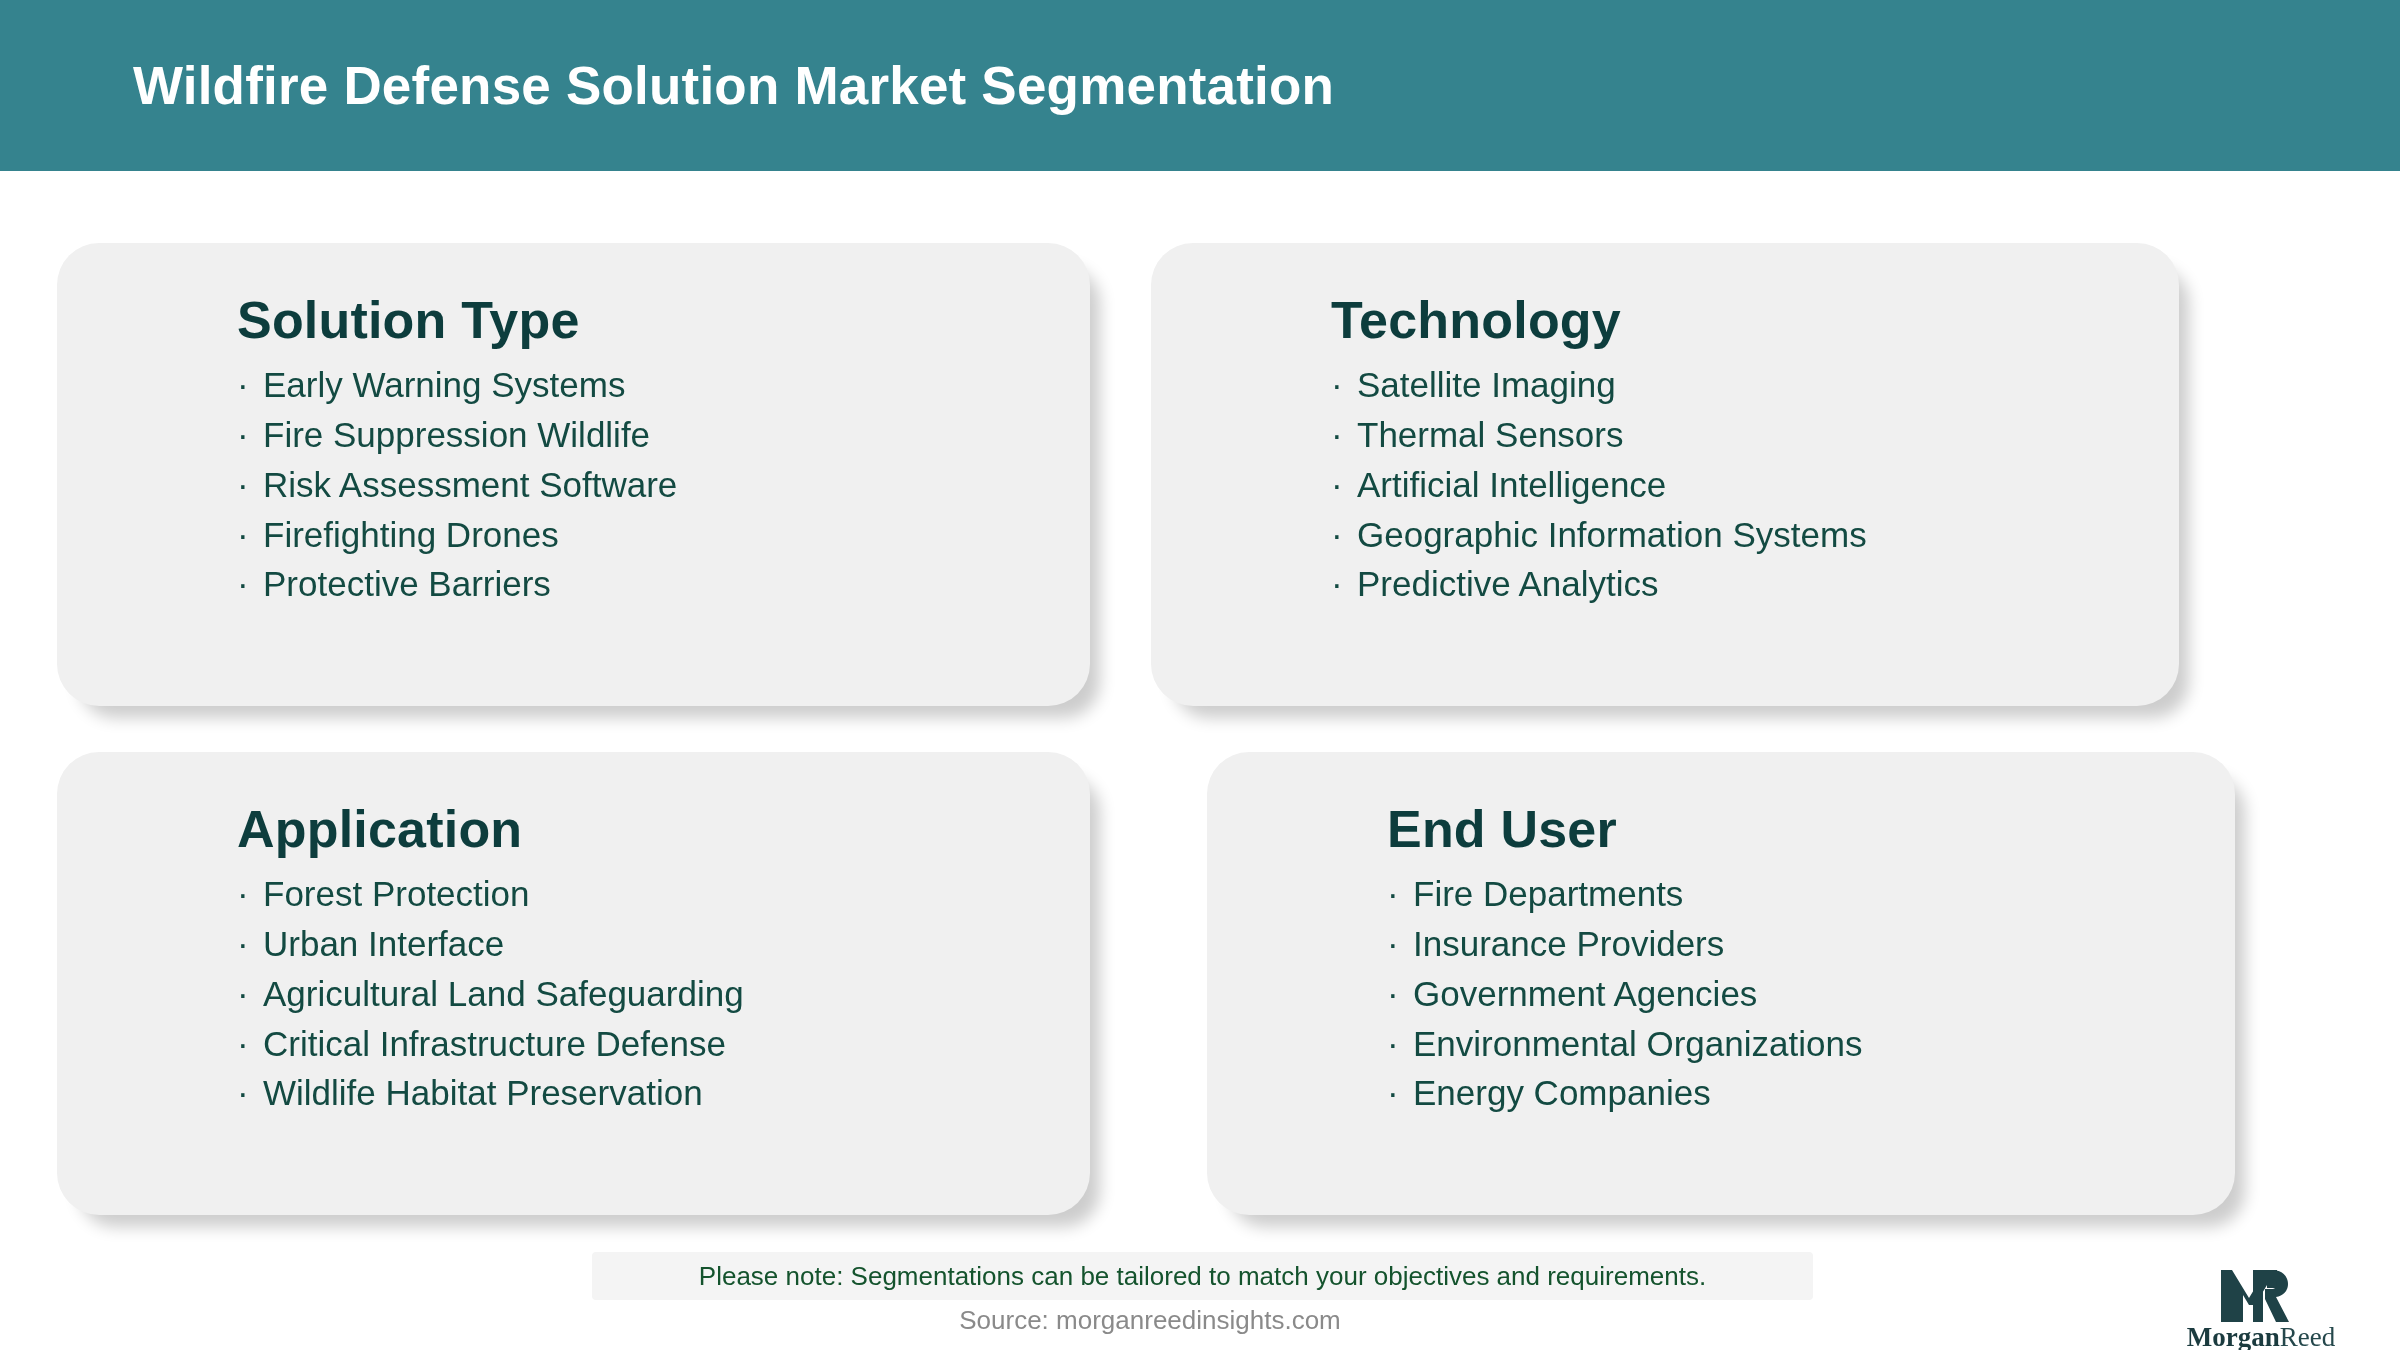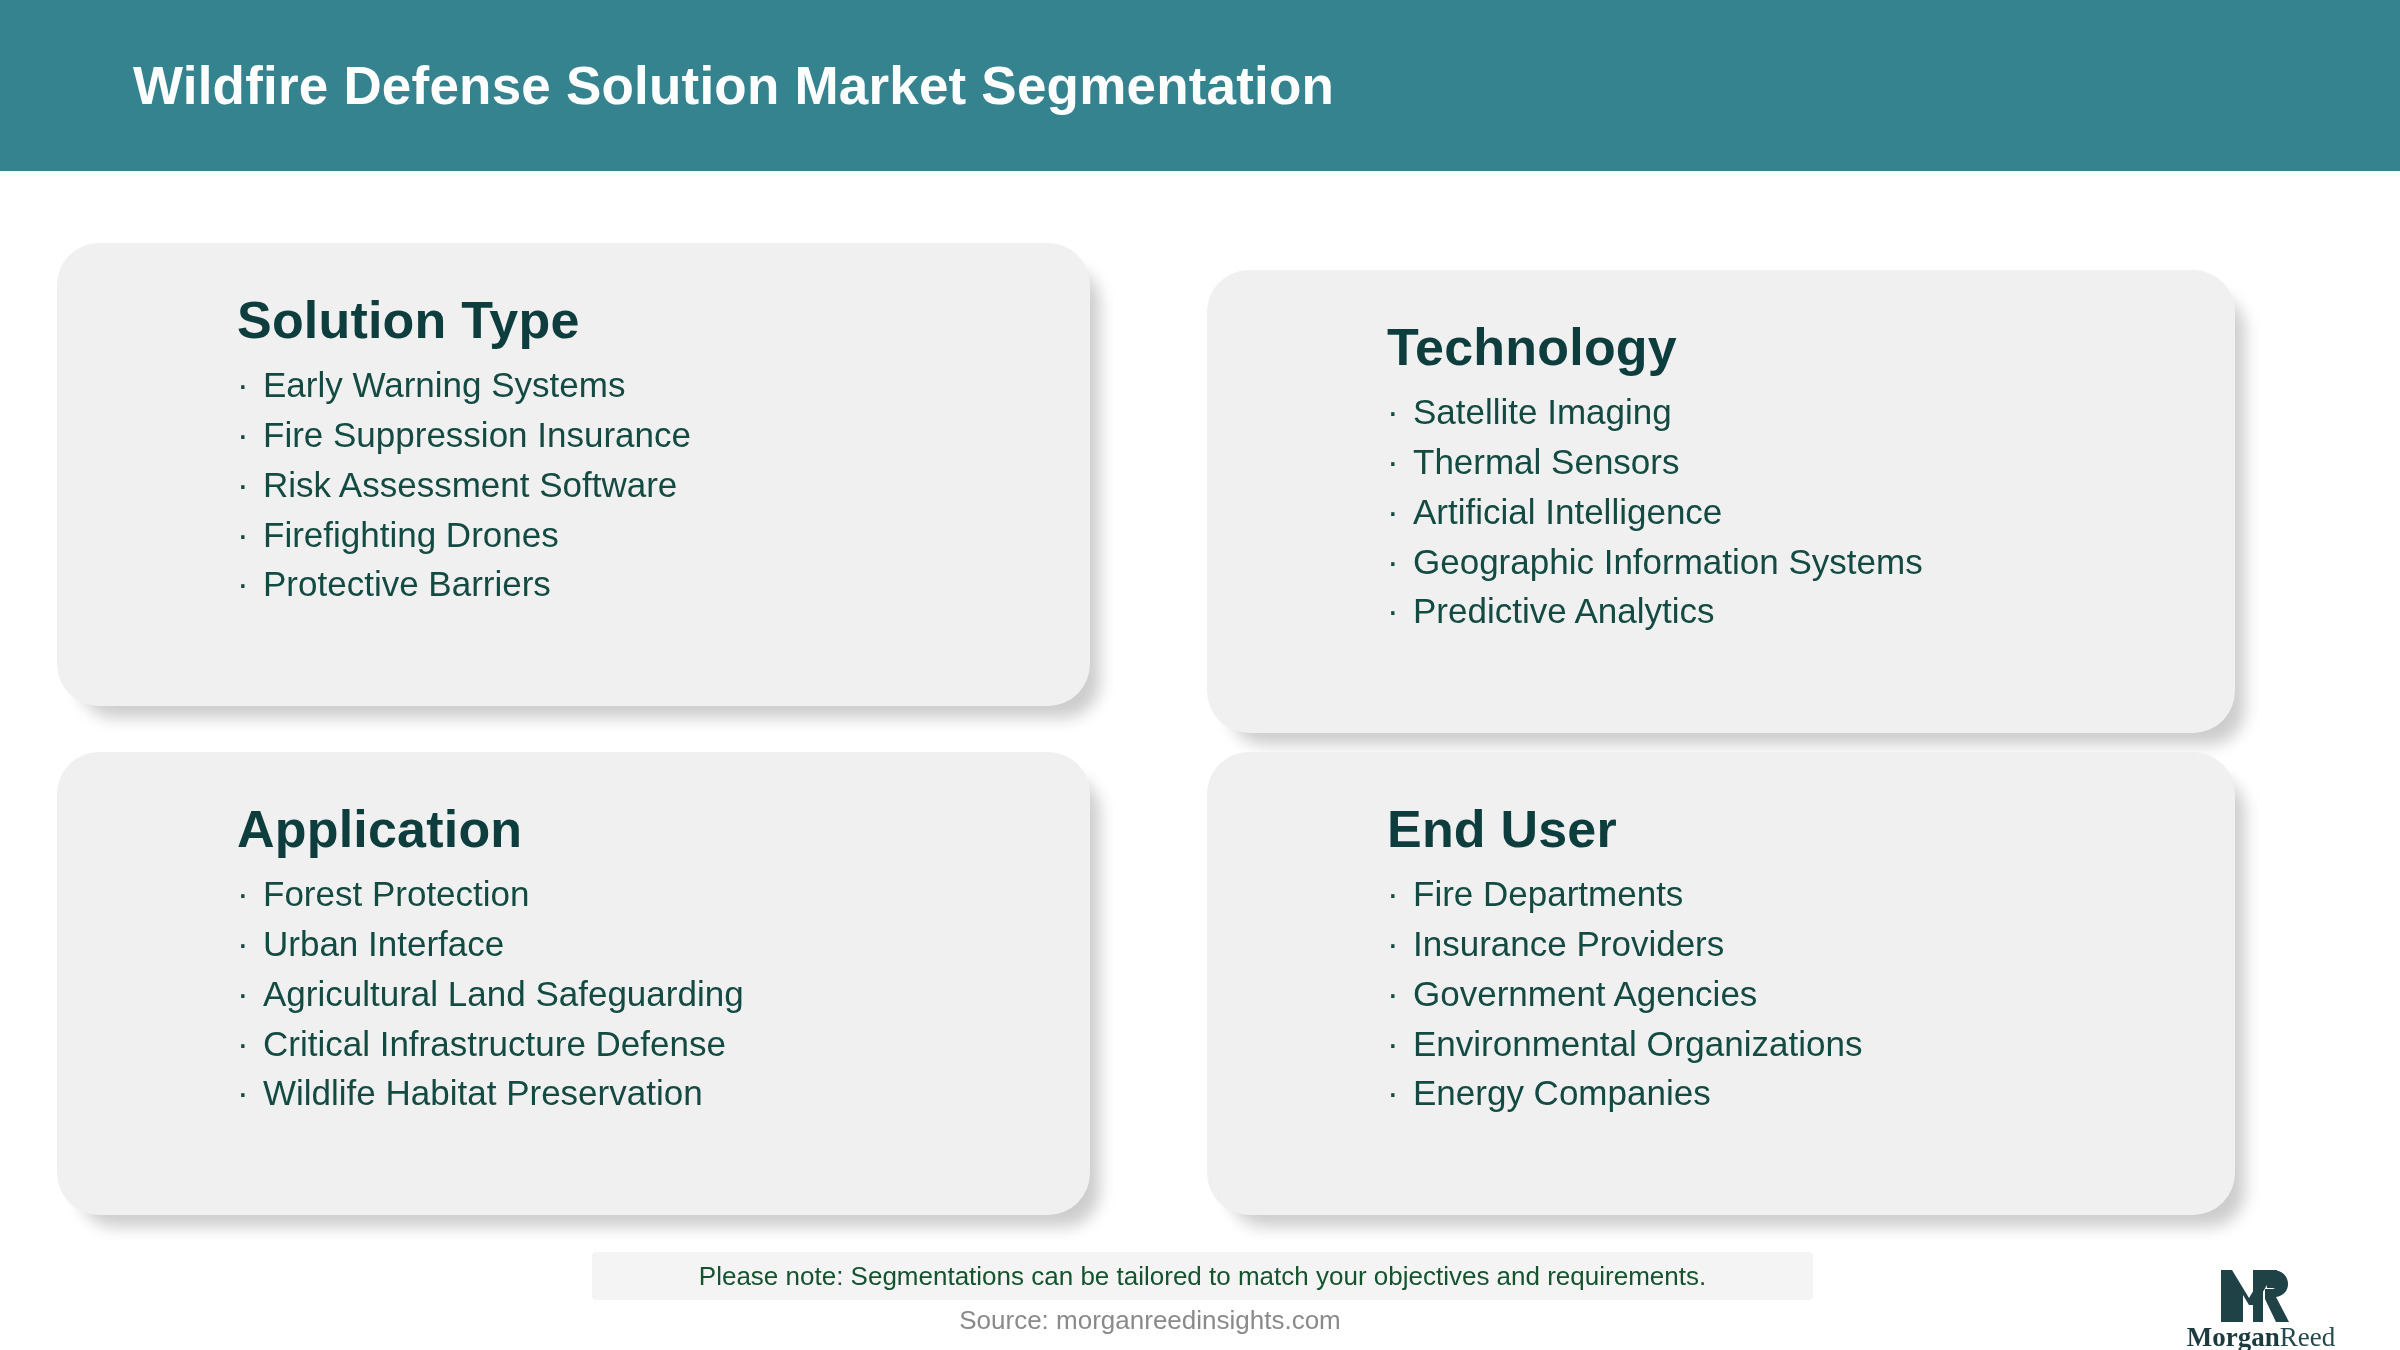--- a/index.html
+++ b/index.html
@@ -56,21 +56,21 @@
 
   .card {
     position: absolute;
     background: #F0F0F0;
     border-radius: 42px;
     box-sizing: border-box;
     padding: 46px 58px 40px 180px;
     box-shadow: 16px 18px 16px -6px rgba(0,0,0,0.20);
   }
   .card.tl { left: 0;      top: 0;   width: 1033px; height: 463px; }
-  .card.tr { left: 1150px; top: 0;   width: 1028px; height: 463px; margin-top: 27px; }
+  .card.tr { left: 1094px; top: 0;   width: 1028px; height: 463px; }
   .card.bl { left: 0;      top: 509px; width: 1033px; height: 463px; }
   .card.br { left: 1150px; top: 509px; width: 1028px; height: 463px; }
 
   .card-title {
     font-size: 52px;
     font-weight: bold;
     color: #0D3D3D;
     margin: 0 0 8px 0;
     line-height: 1.22;
     letter-spacing: 0.2px;
@@ -168,21 +168,21 @@
   <div class="header">
     <div class="header-title">Wildfire Defense Solution Market Segmentation</div>
   </div>
 
   <div class="grid">
 
     <div class="card tl">
       <div class="card-title">Solution Type</div>
       <ul class="card-list">
         <li><span class="bullet">·</span><span>Early Warning Systems</span></li>
-        <li><span class="bullet">·</span><span>Fire Suppression Insurance</span></li>
+        <li><span class="bullet">·</span><span>Fire Suppression Wildlife</span></li>
         <li><span class="bullet">·</span><span>Risk Assessment Software</span></li>
         <li><span class="bullet">·</span><span>Firefighting Drones</span></li>
         <li><span class="bullet">·</span><span>Protective Barriers</span></li>
       </ul>
     </div>
 
     <div class="card tr">
       <div class="card-title">Technology</div>
       <ul class="card-list">
         <li><span class="bullet">·</span><span>Satellite Imaging</span></li>

